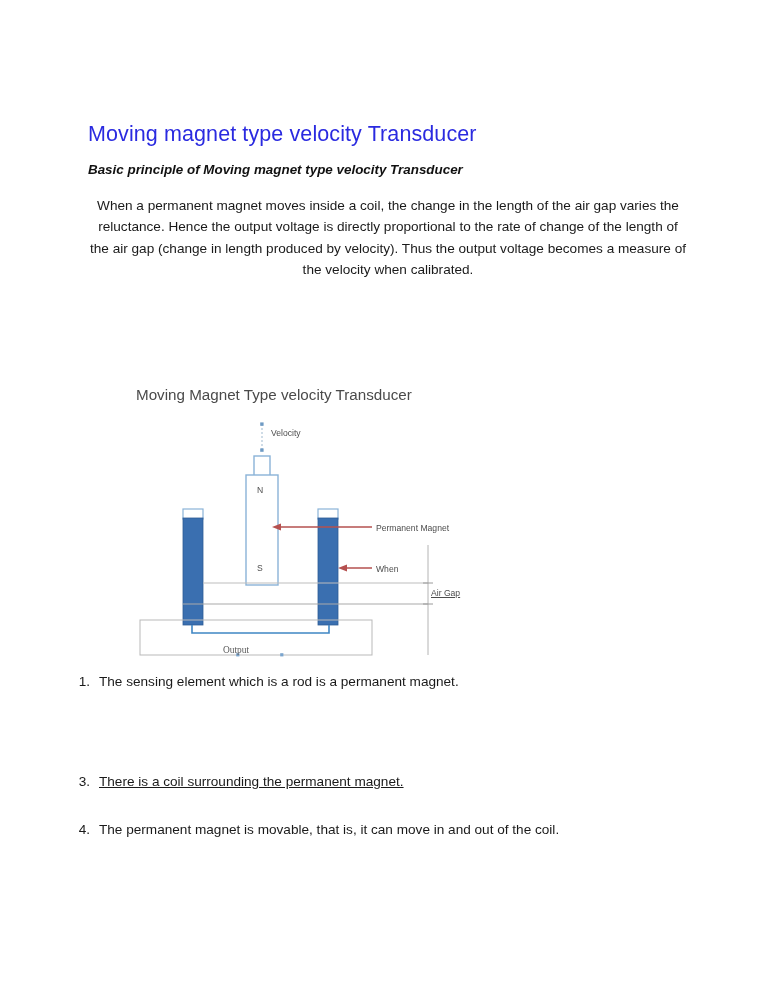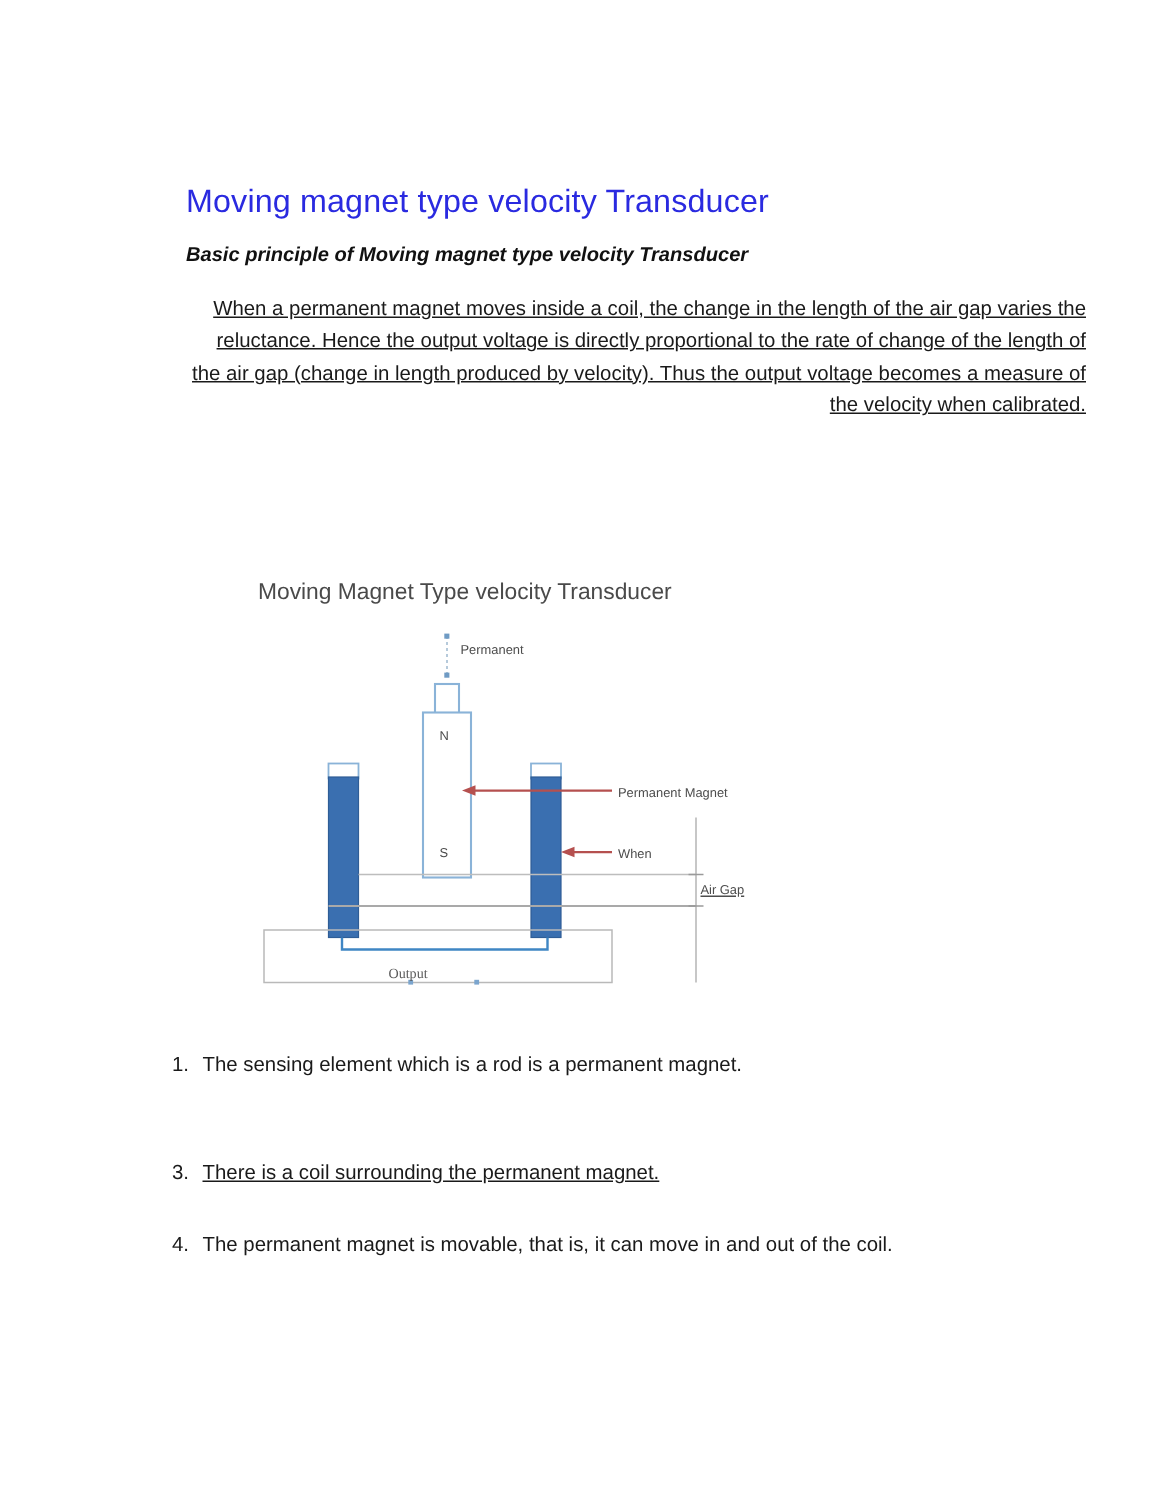--- a/index.html
+++ b/index.html
@@ -12,21 +12,20 @@
     height: 994px;
     position: relative;
     font-family: "Liberation Sans", sans-serif;
     color: #1a1a1a;
     overflow: hidden;
   }
   .page {
     position: absolute;
     inset: 0;
     background: #ffffff;
-    margin-left: 36px;
   }
   
   .doc-title {
     position: absolute;
     left: 88px;
     top: 108px;
     font-size: 21.5px;
     color: #2a2ae0;
     font-weight: 400;
     letter-spacing: 0.1px;
@@ -45,40 +44,39 @@
   #subhead-description { top: 310px; }
 
   .body-para {
     position: absolute;
     left: 88px;
     top: 181px;
     width: 600px;
     font-size: 13.6px;
     line-height: 21.6px;
     color: #1a1a1a;
-    text-align: right;
-    text-decoration: underline;
+    text-align: center;
   }
 
   
   .list-item {
     position: absolute;
     left: 64px;
     width: 650px;
     font-size: 13.6px;
     line-height: 20px;
     color: #1a1a1a;
   }
   .list-item .num {
     display: inline-block;
     width: 26px;
     text-align: right;
     margin-right: 9px;
   }
-  #li-1 { top: 700px; }
+  #li-1 { top: 672px; }
   #li-2 { top: 748px; }
   #li-3 { top: 772px; text-decoration: underline; }
   #li-4 { top: 820px; }
 
   
   .figure {
     position: absolute;
     left: 0;
     top: 0;
     width: 768px;
@@ -159,21 +157,21 @@
 
       <g>
         <line x1="372" y1="568" x2="344" y2="568" stroke="#b5504f" stroke-width="1.5"></line>
         <polygon points="338,568 347,564.5 347,571.5" fill="#b5504f"></polygon>
       </g>
 
       <rect x="236.2" y="653.2" width="3.2" height="3.2" fill="#7ba5ce"></rect>
       <rect x="280.2" y="653.2" width="3.2" height="3.2" fill="#7ba5ce"></rect>
     </svg>
 
-    <div class="fig-label" id="label-velocity">Permanent</div>
+    <div class="fig-label" id="label-velocity">Velocity</div>
     <div class="fig-label" id="label-n">N</div>
     <div class="fig-label" id="label-s">S</div>
     <div class="fig-label" id="label-permanent-magnet">Permanent Magnet</div>
     <div class="fig-label" id="label-coil">When</div>
     <div class="fig-label" id="label-air-gap">Air Gap</div>
     <div class="fig-label" id="label-output">Output</div>
   </div>
 
   <div class="list-item" id="li-1">
     <span class="num">1.</span><span>The sensing element which is a rod is a permanent magnet.</span>

